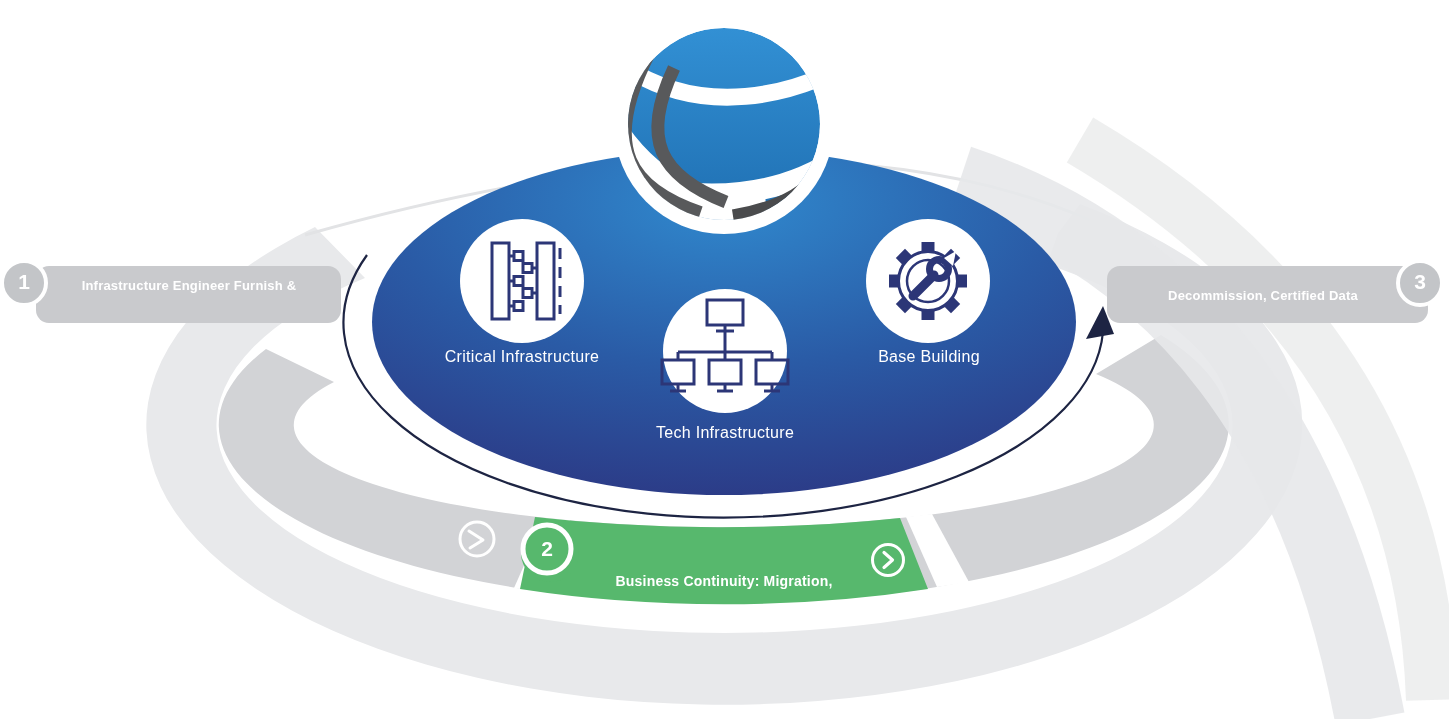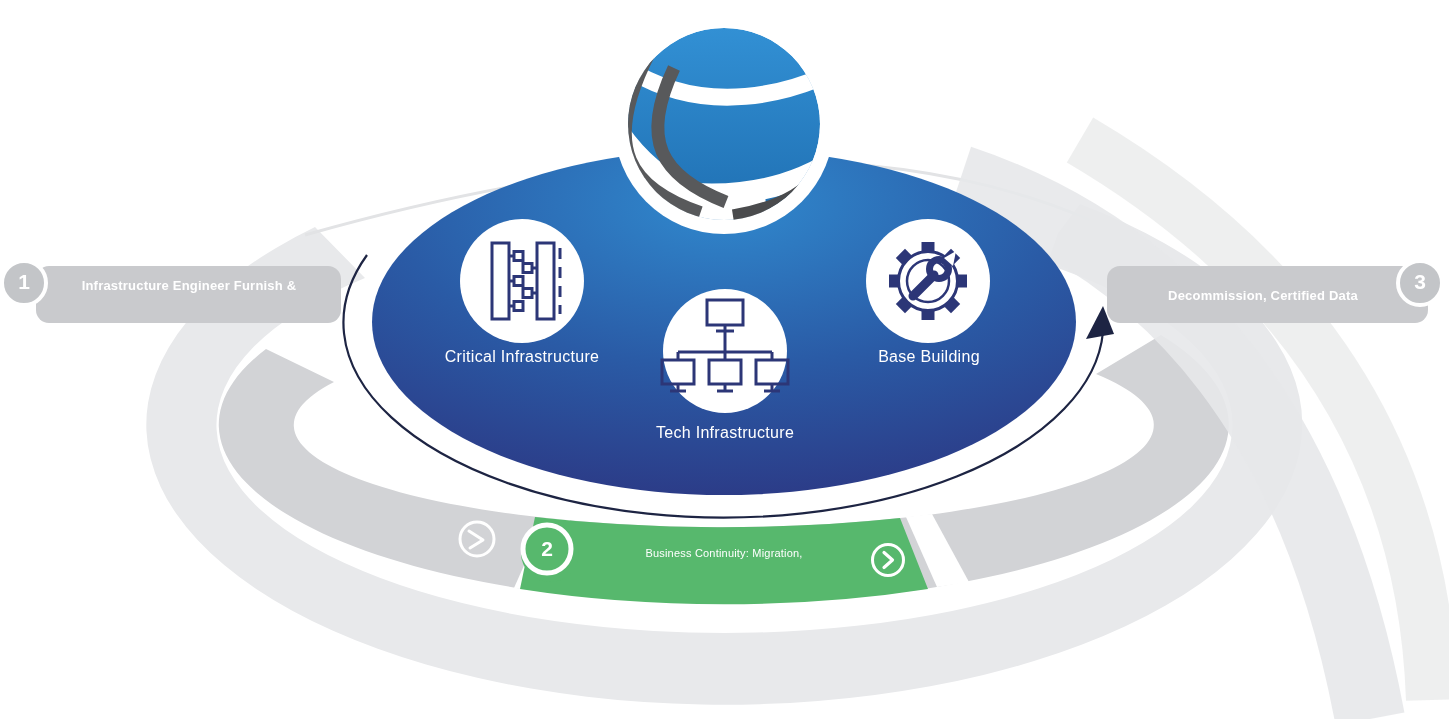--- a/index.html
+++ b/index.html
@@ -1,21 +1,21 @@
 <!DOCTYPE html>
 <html><head>
 <meta charset="utf-8">
 <style>
   html,body{margin:0;padding:0;background:#fff;}
   #stage-wrap{position:relative;width:1449px;height:719px;overflow:hidden;
     font-family:"Liberation Sans",sans-serif;background:#fff;}
   #shapes{position:absolute;left:0;top:0;width:1449px;height:719px;}
   .txt{position:absolute;text-align:center;color:#ffffff;}
   .box-label{font-size:13px;line-height:18px;font-weight:bold;letter-spacing:.2px;}
-  .green-label{font-size:11px;line-height:20px;font-weight:normal;letter-spacing:.2px;}
+  .green-label{font-size:14px;line-height:20px;font-weight:bold;letter-spacing:.2px;margin-top:28px;}
   .num{font-size:21px;font-weight:bold;}
   .center-label{font-size:16px;font-weight:400;letter-spacing:.3px;}
 </style>
 </head>
 <body>
 
 <div id="stage-wrap">
 
 <svg id="shapes" viewBox="0 0 1449 719" xmlns="http://www.w3.org/2000/svg">
   <defs>

